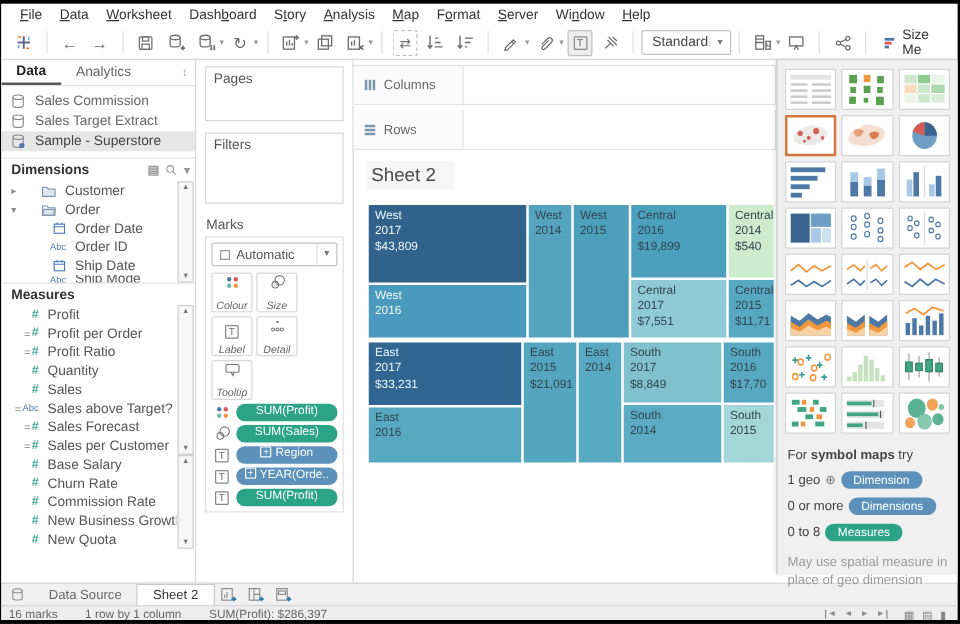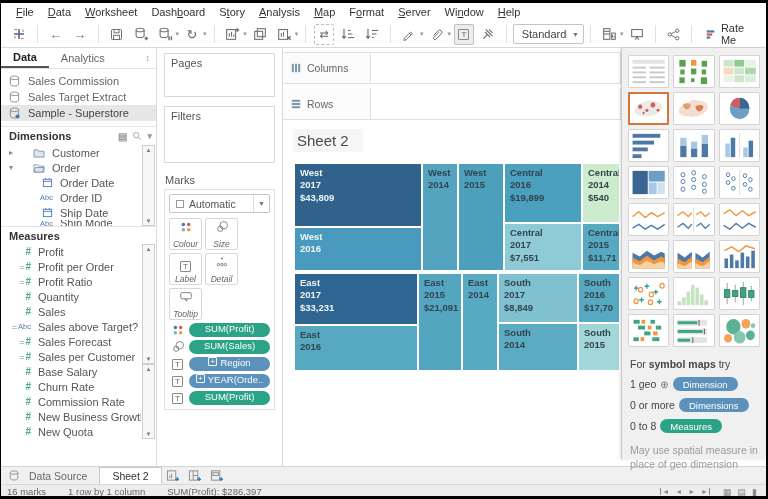--- a/index.html
+++ b/index.html
@@ -74,42 +74,42 @@
 
   
   .viewpanel { width:338px; display:flex; flex-direction:column; }
   .shelfrow { display:flex; height:32px; border:1px solid #e0e0e0; border-left:none; margin-top:4px; }
   .shelfrow + .shelfrow { border-top:none; }
   .shelf-label { width:88px; display:flex; align-items:center; gap:6px; padding-left:8px; font-size:10.5px; color:#666; border-right:1px solid #e0e0e0; background:#fbfbfb; }
   .shelf-area { flex:1; background:#fff; }
   .sheet-title-row { padding:9px 0 0 10px; }
   .sheet-title { display:inline-block; font-size:15px; color:#4a4a4a; background:#f6f6f6; padding:3px 14px 3px 4px; }
   .treemap { position:relative; width:328px; height:210px; margin:10px 0 0 8px; background:#fff; }
-  .tcell { position:absolute; overflow:hidden; font-size:9.5px; line-height:1.3; padding:3px 0 0 5px;font-weight:bold; }
+  .tcell { position:absolute; overflow:hidden; font-size:9.5px; line-height:1.3; padding:3px 0 0 5px; }
   .tcell.light { color:#eef6fa; }
   .tcell.dark { color:#33444f; }
 
   
   .showme-wrap { width:145px; background:#fff; }
   .showme { height:411px; background:#f0f0f0; border-left:1px solid #c9c9c9; box-shadow:-1px 0 3px rgba(0,0,0,.12); padding:7px 6px; }
   .sm-grid { display:grid; grid-template-columns:repeat(3, 1fr); gap:4px; }
   .sm-thumb { background:#fff; border:1px solid #d4d4d4; border-radius:1px; height:33px; overflow:hidden; }
   .sm-thumb svg { width:100%; height:100%; display:block; }
   .sm-thumb.sel { border:2px solid #d4763b; }
   .sm-hint { margin-top:11px; font-size:10.5px; color:#444; padding-left:2px; }
   .sm-hint .hrow { display:flex; align-items:center; gap:4px; margin-top:7px; }
   .hpill { border-radius:8px; color:#fff; font-size:9.5px; padding:1.5px 10px; }
   .hpill.blue { background:#5b91ba; }
   .hpill.green { background:#2aa387; }
   .globe { color:#777; font-size:10px; }
   .sm-note { margin-top:10px; color:#9a9a9a; font-size:10.5px; line-height:1.35; }
 
   
   .tabstrip { height:18px; background:#f0f0f0; border-top:1px solid #d4d4d4; display:flex; align-items:center; font-size:10.5px; color:#666; }
-  .ds-tab { display:flex; align-items:center; gap:10px; padding:0 12px 0 8px; height:100%; }
+  .ds-tab { display:flex; align-items:center; gap:20px; padding:0 12px 0 8px; height:100%; }
   .sheet-tab { background:#fff; border:1px solid #c9c9c9; border-bottom:none; height:100%; display:flex; align-items:center; padding:0 12px; color:#333; }
   .newtab { margin:0 4px; display:flex; align-items:center; }
   .statusbar { height:14px; background:#ededed; border-top:1px solid #d8d8d8; display:flex; align-items:center; font-size:9.5px; color:#666; padding:0 6px; }
   .statusbar .st { margin-right:22px; }
   .nav-ic { font-size:7px; color:#8a8a8a; margin:0 3px; }
   .view-ic { font-size:9px; color:#8a8a8a; margin:0 3px; }
 </style>
 </head>
 <body>
 
@@ -285,21 +285,21 @@
           <line x1="6.3" y1="9.9" x2="11.7" y2="12.6"></line>
         </svg>
       </span>
     <span class="tsep"></span>
     <span class="showme-btn">
       <svg width="13" height="13" viewBox="0 0 14 14">
           <rect x="1" y="1" width="11" height="3.2" fill="#4e79a7"></rect>
           <rect x="1" y="5.4" width="8" height="3.2" fill="#d65a5a"></rect>
           <rect x="1" y="9.8" width="5" height="3.2" fill="#4e79a7"></rect>
         </svg>
-      <span>Rate Me</span>
+      <span>Size Me</span>
     </span>
   </div>
 
   <div class="main">
 
     <div class="datapane">
       <div class="dp-tabs">
         <span class="dp-tab active">Data</span>
         <span class="dp-tab">Analytics</span>
         <span class="dp-updown">↕</span>

